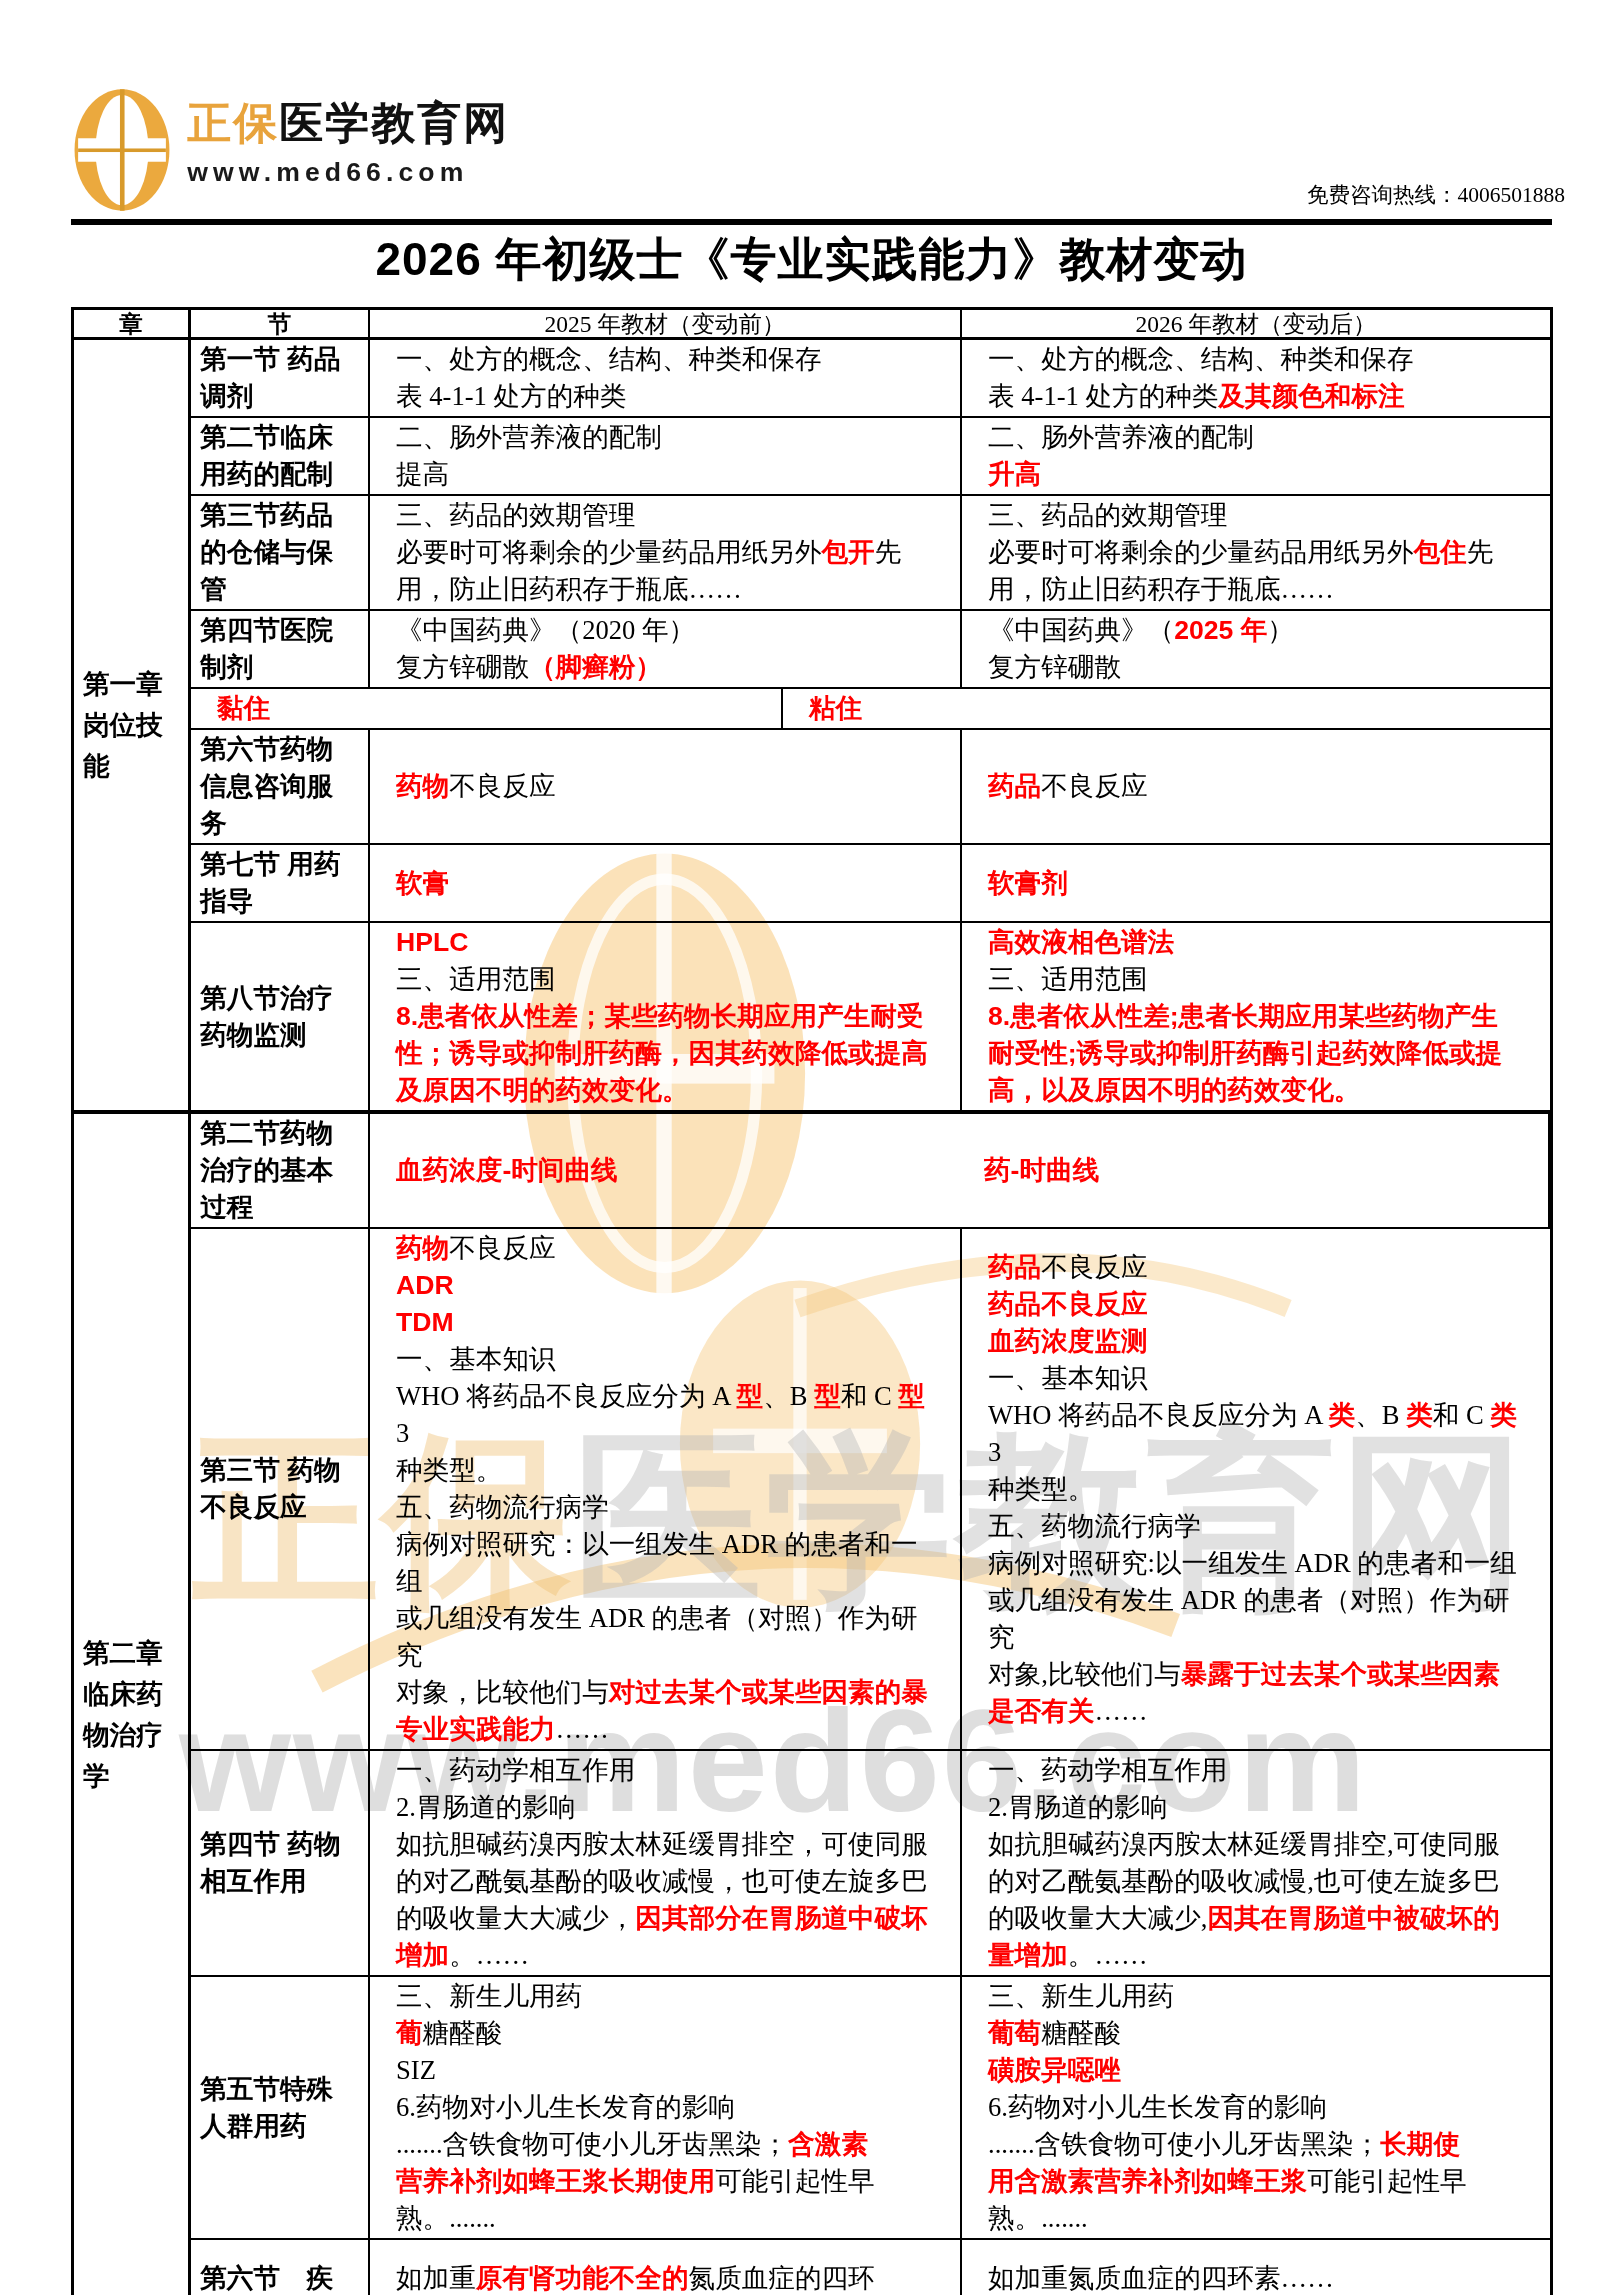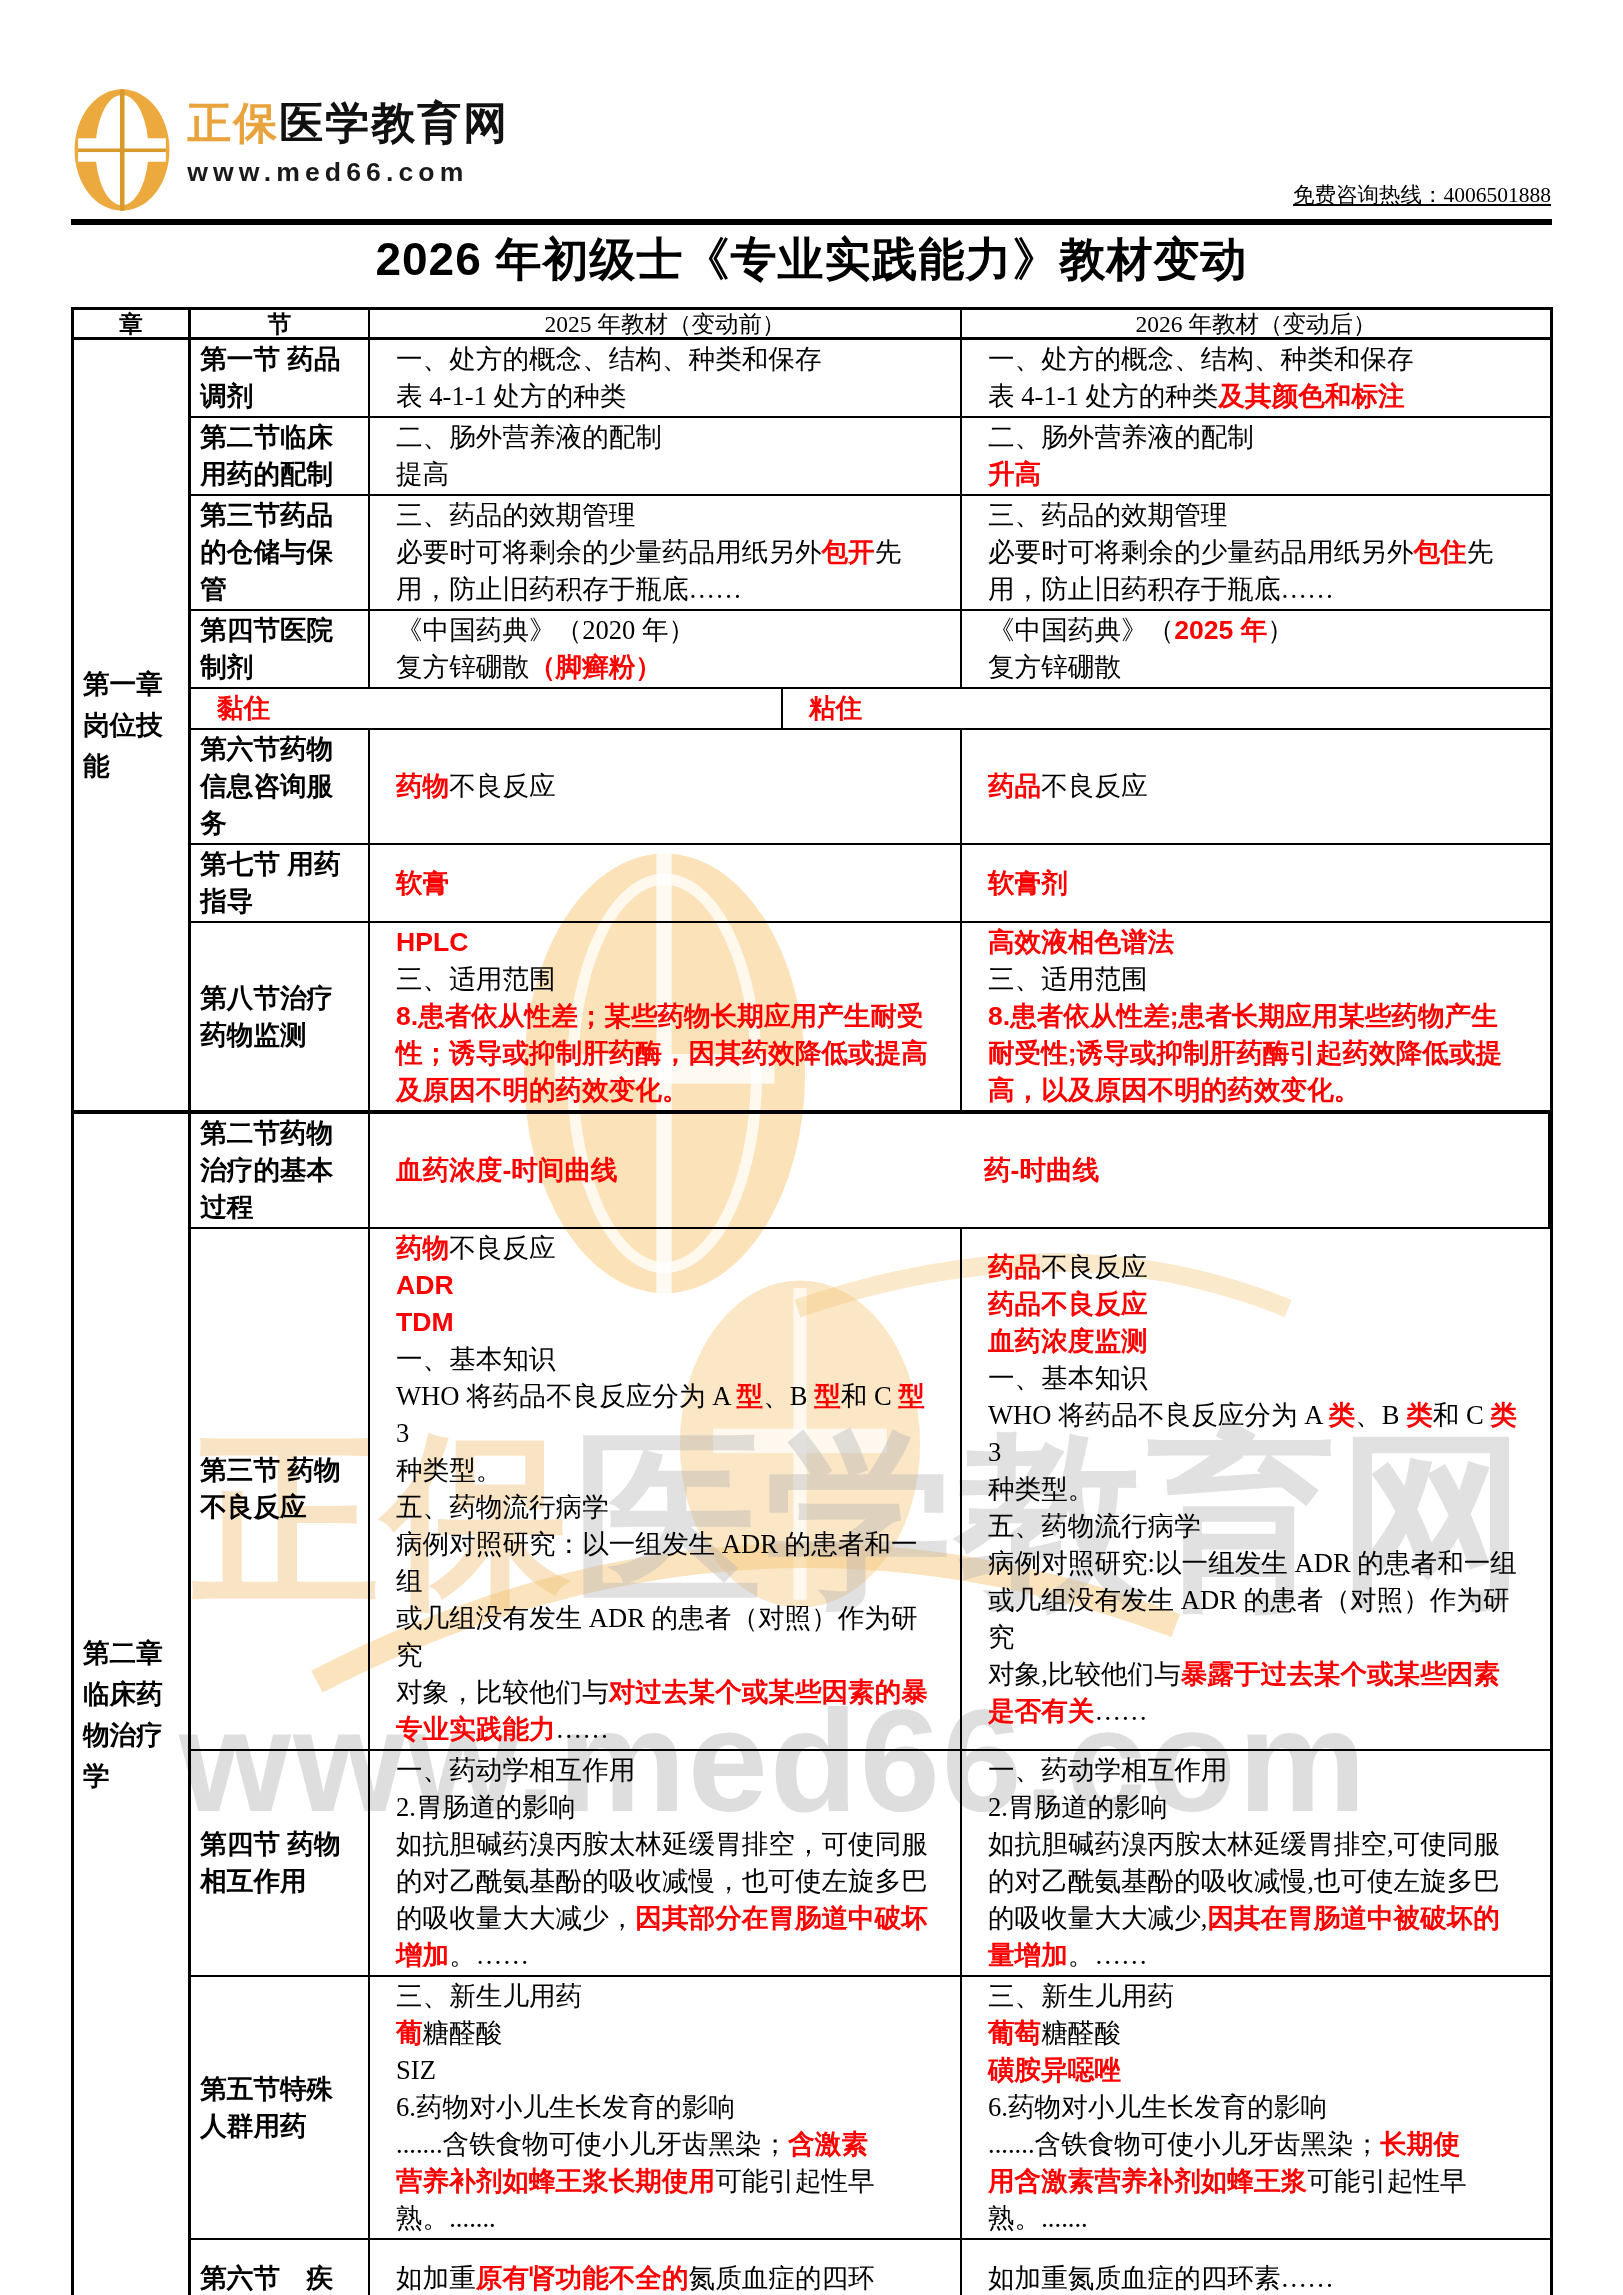--- a/index.html
+++ b/index.html
@@ -42,21 +42,21 @@
     font-weight:900; font-size:44px; letter-spacing:2px; line-height:1.05; margin-top:13.3px;
     white-space:nowrap;
   }
   .brand-name .gold { color:#E8A33C; }
   .brand-name .black { color:#111; }
   .brand-url {
     font-family:"Liberation Sans","DejaVu Sans",sans-serif;
     font-weight:800; font-size:26.6px; letter-spacing:5.1px; color:#1a1a1a; margin-top:10.2px;
     white-space:nowrap;
   }
-  .hotline { position:absolute; right:72px; top:180px; font-size:21.5px;text-decoration:underline; }
+  .hotline { position:absolute; right:58px; top:180px; font-size:21.5px; }
   .rule { position:absolute; left:71px; right:71px; top:219px; height:6.1px; background:#000; }
   .title {
     position:absolute; left:0; right:0; top:234px; text-align:center;
     font-family:"Liberation Sans","DejaVu Sans",sans-serif;
     font-weight:900; font-size:46px; letter-spacing:1px; line-height:1.1;
   }
 
   
   .ctable {
     position:absolute; left:71px; top:307px; width:1482px;

